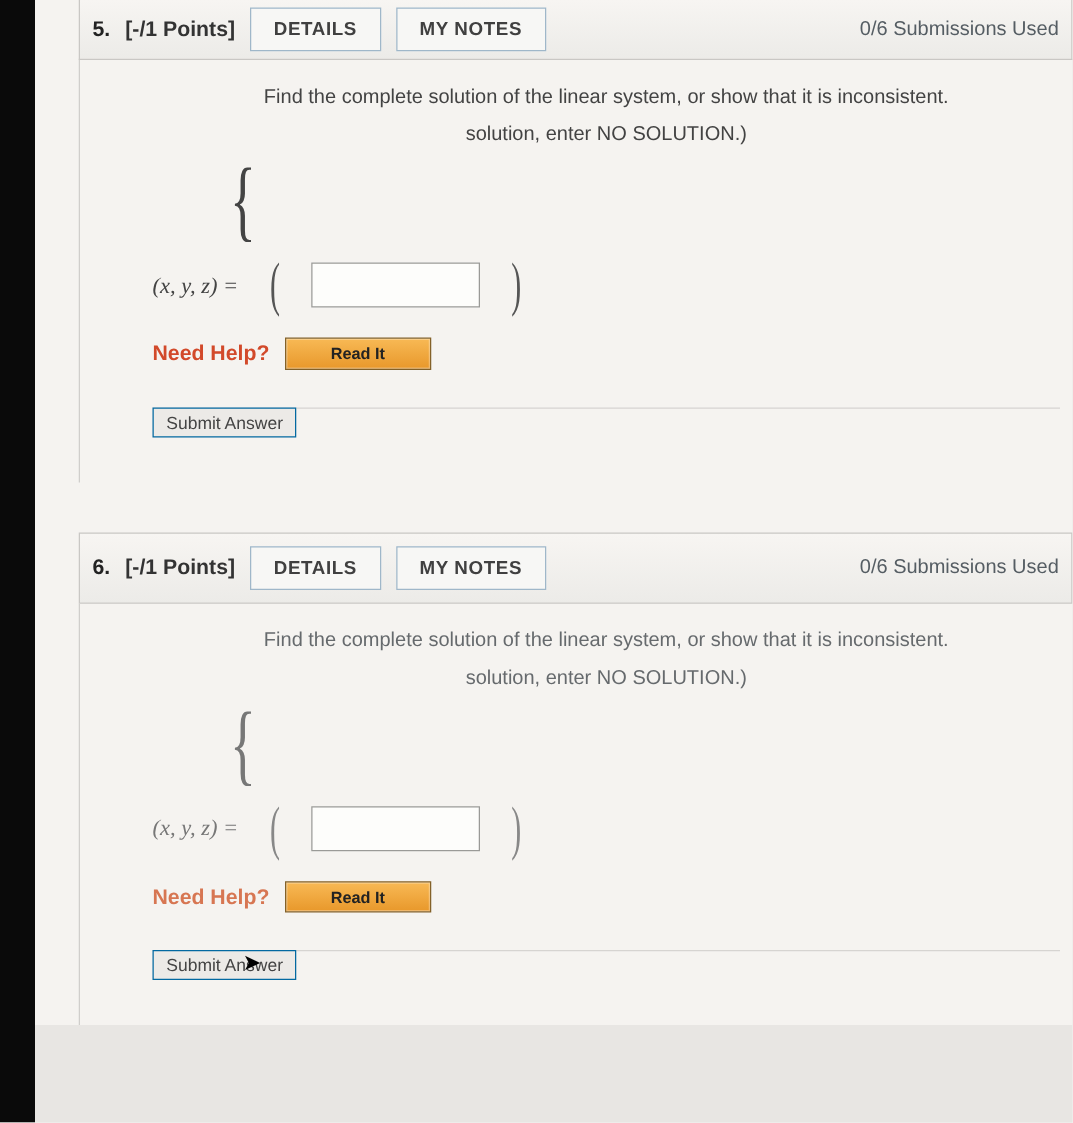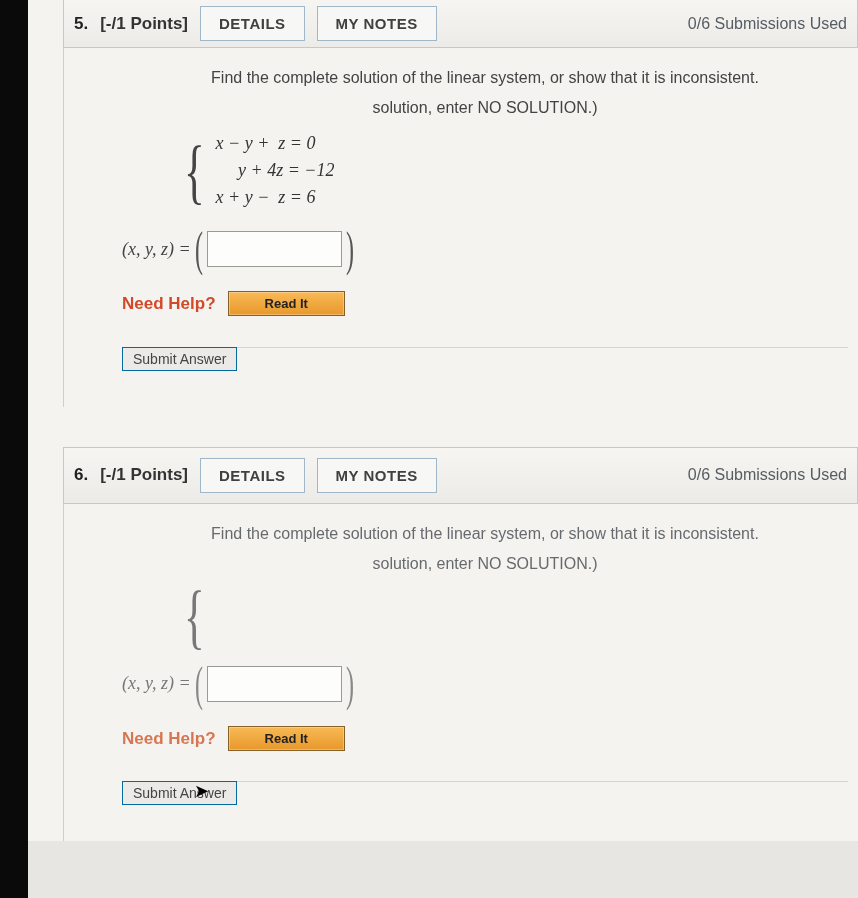--- a/index.html
+++ b/index.html
@@ -102,21 +102,21 @@
   }
   .q6 .brace { color: #777; }
   .eq-rows { white-space: pre; }
   .answer-row {
     font-family: "Times New Roman", serif;
     font-style: italic;
     font-size: 18px;
     color: #444;
     display: flex;
     align-items: center;
-    gap: 0;
+    gap: 21px;
     margin: 14px 0 22px 0;
   }
   .q6 .answer-row { color: #777; }
   .paren {
     font-size: 48px;
     font-style: normal;
     font-weight: 100;
     line-height: 40px;
     transform: scaleX(0.5);
     color: #555;
@@ -125,21 +125,20 @@
   .ans-input {
     width: 135px;
     height: 36px;
     border: 1px solid #9a9a97;
     background: #fdfdfb;
     font-size: 15px;
     padding: 0 6px;
   }
   .help-row {
     display: flex;
-    align-items: center;
     gap: 12px;
     margin-bottom: 30px;
   }
   .need-help {
     color: #d2492a;
     font-weight: bold;
     font-size: 17px;
   }
   .q6 .need-help { color: #d77652; }
   .read-it {
@@ -197,23 +196,20 @@
       <span class="q-points">[-/1 Points]</span>
       <button class="btn-hdr">DETAILS</button>
       <button class="btn-hdr">MY NOTES</button>
       <span class="submissions">0/6 Submissions Used</span>
     </div>
     <div class="q-body">
       <div class="prompt">Find the complete solution of the linear system, or show that it is inconsistent.</div>
       <div class="prompt">solution, enter NO SOLUTION.)</div>
       <div class="eq-block">
         <span class="brace">{</span>
-        <div class="eq-rows"><span>x − y +  z = 0</span>
-<span>     y + 4z = −12</span>
-<span>x + y −  z = 6</span></div>
       </div>
       <div class="answer-row">
         <span>(x, y, z) =</span>
         <span class="paren">(</span>
         <input class="ans-input" type="text" style="">
         <span class="paren">)</span>
       </div>
       <div class="help-row">
         <span class="need-help">Need Help?</span>
         <button class="read-it">Read It</button>

